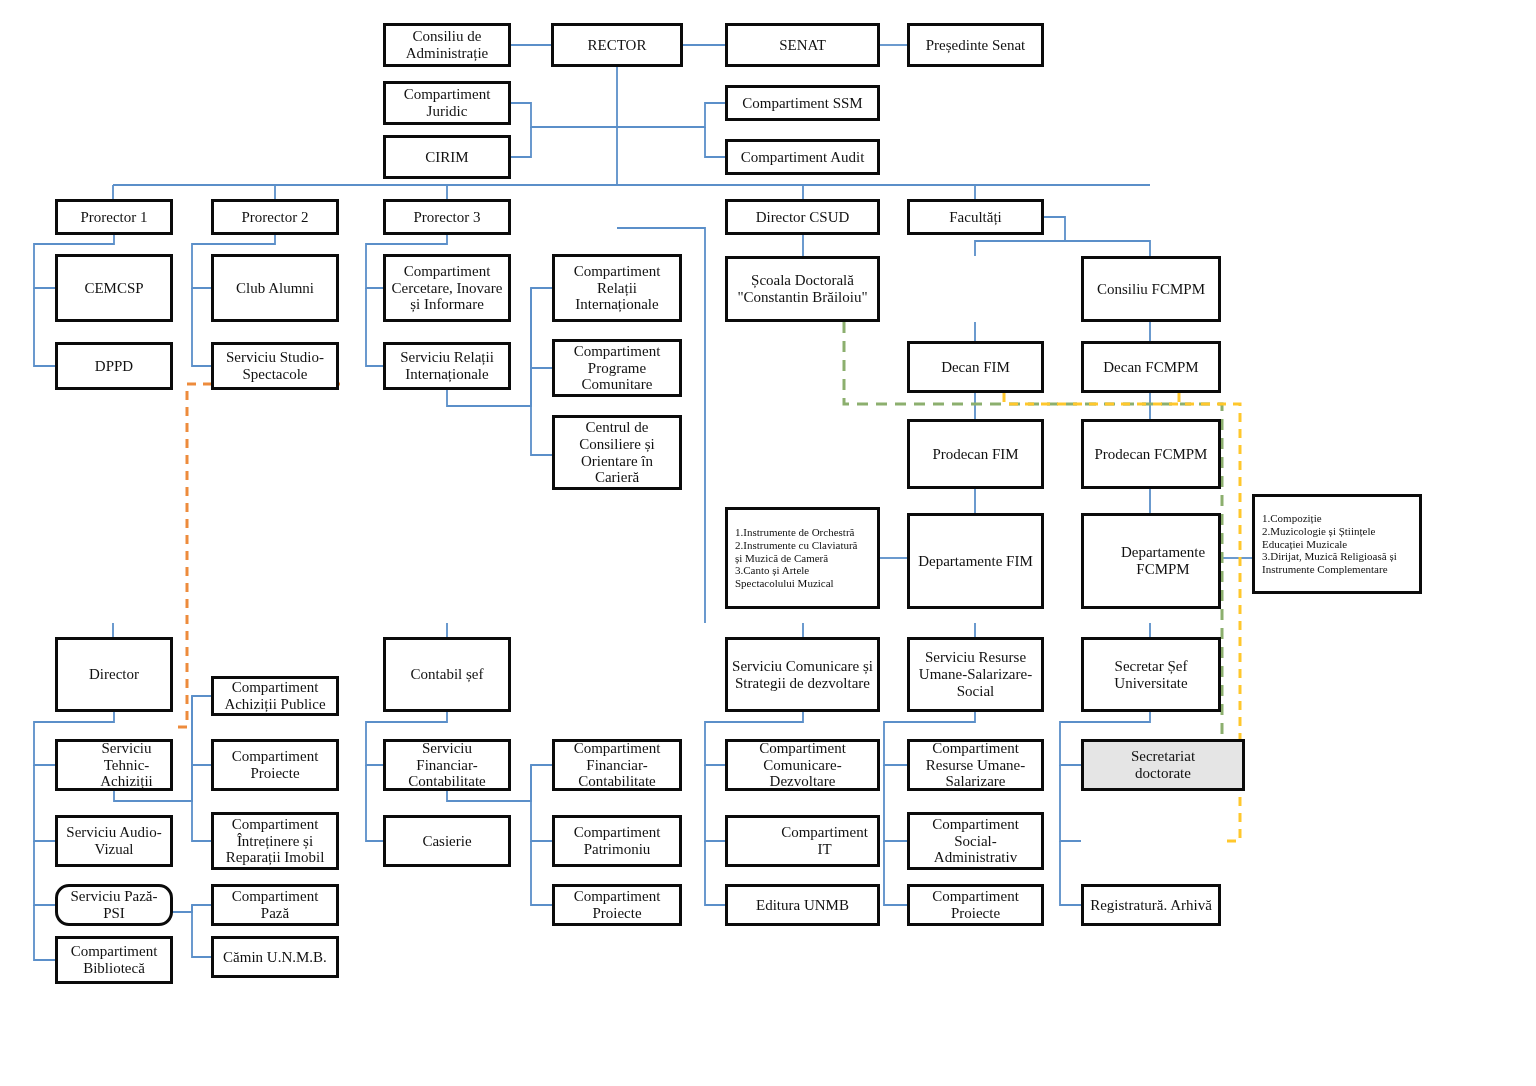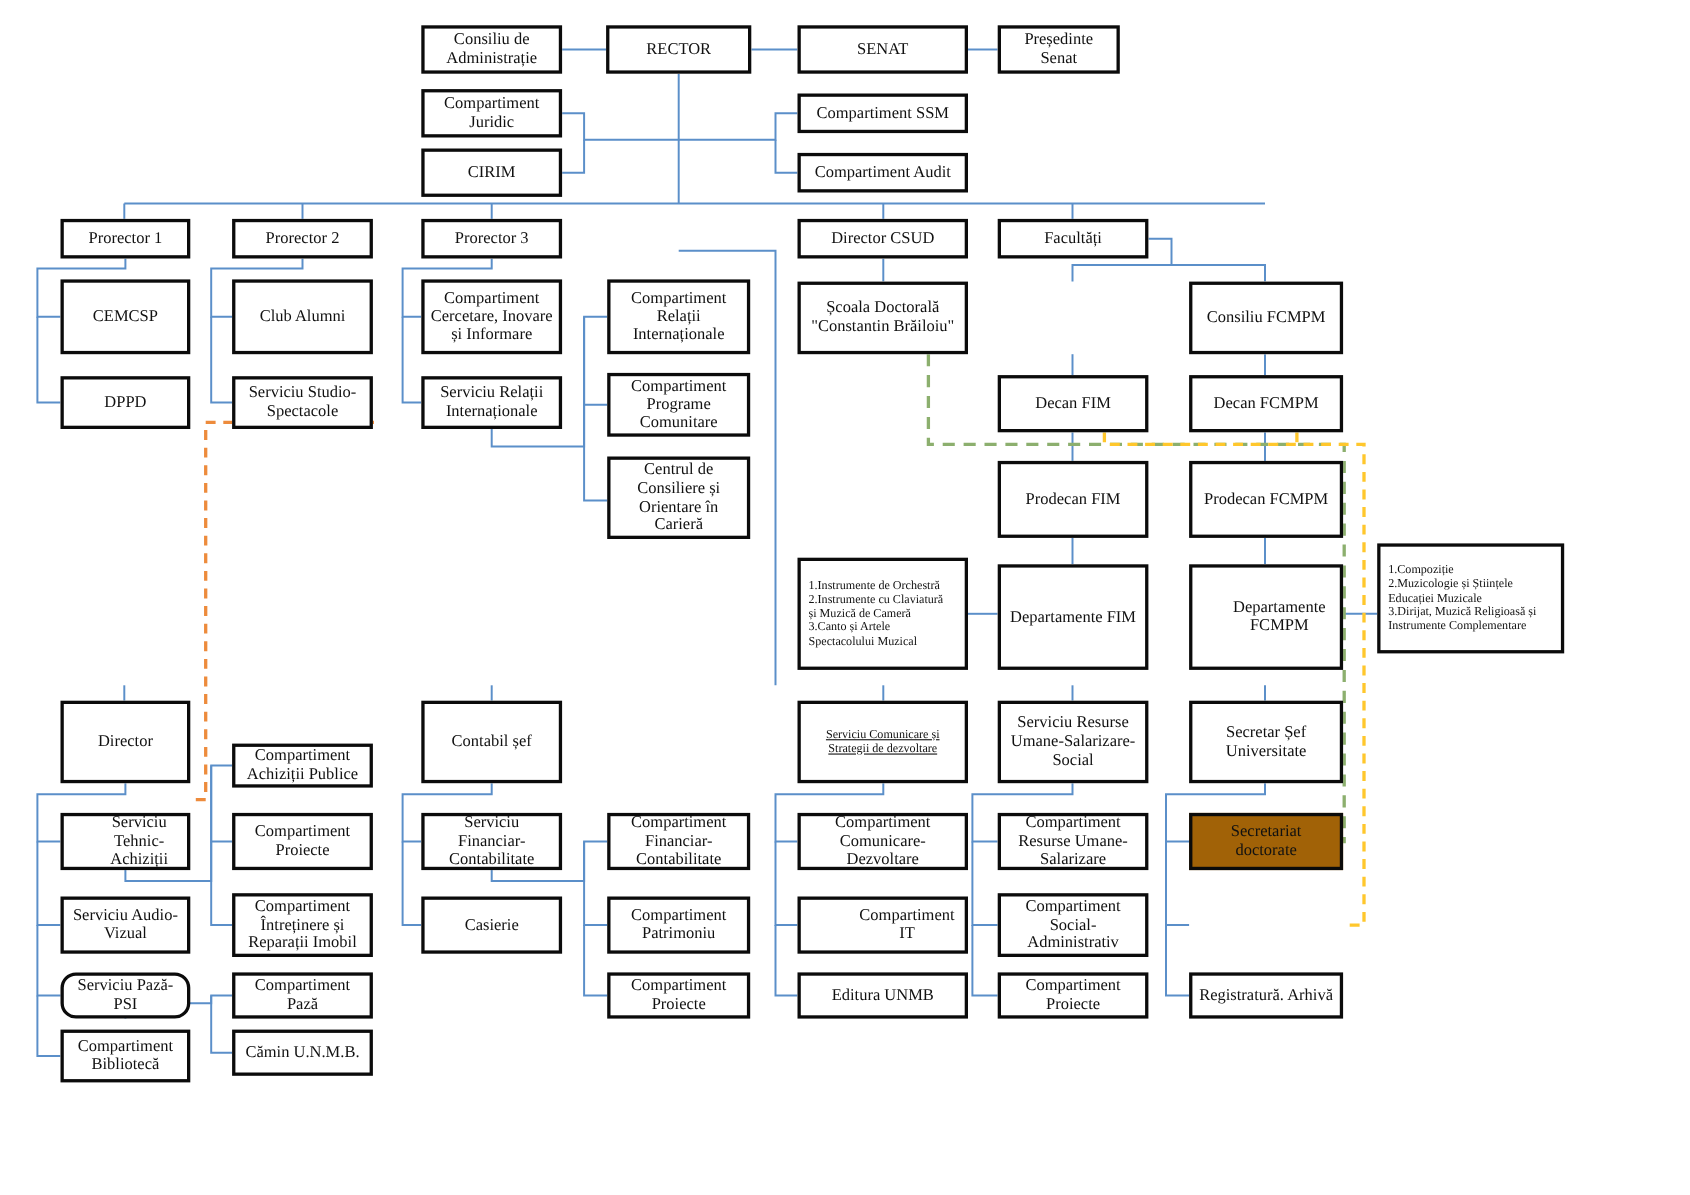--- a/index.html
+++ b/index.html
@@ -108,21 +108,21 @@
 <div class="node" style="left: 383px; top: 23px; width: 128px; height: 44px; border-color: rgb(11, 11, 11); background: rgb(255, 255, 255);">
       <span class="lbl" style="font-size: 15px;">Consiliu de
 Administrație</span>
     </div>
     <div class="node" style="left: 551px; top: 23px; width: 132px; height: 44px; border-color: rgb(11, 11, 11); background: rgb(255, 255, 255);">
       <span class="lbl" style="font-size: 15px;">RECTOR</span>
     </div>
     <div class="node" style="left: 725px; top: 23px; width: 155px; height: 44px; border-color: rgb(11, 11, 11); background: rgb(255, 255, 255);">
       <span class="lbl" style="font-size: 15px;">SENAT</span>
     </div>
-    <div class="node" style="left: 907px; top: 23px; width: 111px; height: 44px; border-color: rgb(11, 11, 11); background: rgb(255, 255, 255);">
+    <div class="node" style="left: 907px; top: 23px; width: 137px; height: 44px; border-color: rgb(11, 11, 11); background: rgb(255, 255, 255);">
       <span class="lbl" style="font-size: 15px;">Președinte Senat</span>
     </div>
     <div class="node" style="left: 383px; top: 81px; width: 128px; height: 44px; border-color: rgb(11, 11, 11); background: rgb(255, 255, 255);">
       <span class="lbl" style="font-size: 15px;">Compartiment
 Juridic</span>
     </div>
     <div class="node" style="left: 383px; top: 135px; width: 128px; height: 44px; border-color: rgb(11, 11, 11); background: rgb(255, 255, 255);">
       <span class="lbl" style="font-size: 15px;">CIRIM</span>
     </div>
     <div class="node" style="left: 725px; top: 85px; width: 155px; height: 36px; border-color: rgb(11, 11, 11); background: rgb(255, 255, 255);">
@@ -280,21 +280,21 @@
     </div>
     <div class="node" style="left: 552px; top: 815px; width: 130px; height: 52px; border-color: rgb(11, 11, 11); background: rgb(255, 255, 255);">
       <span class="lbl" style="font-size: 15px;">Compartiment
 Patrimoniu</span>
     </div>
     <div class="node" style="left: 552px; top: 884px; width: 130px; height: 42px; border-color: rgb(11, 11, 11); background: rgb(255, 255, 255);">
       <span class="lbl" style="font-size: 15px;">Compartiment
 Proiecte</span>
     </div>
     <div class="node" style="left: 725px; top: 637px; width: 155px; height: 75px; border-color: rgb(11, 11, 11); background: rgb(255, 255, 255);">
-      <span class="lbl" style="font-size: 11px; text-decoration: underline;">Serviciu Comunicare și
+      <span class="lbl" style="font-size: 15px;">Serviciu Comunicare și
 Strategii de dezvoltare</span>
     </div>
     <div class="node" style="left: 725px; top: 739px; width: 155px; height: 52px; border-color: rgb(11, 11, 11); background: rgb(255, 255, 255);">
       <span class="lbl" style="font-size: 15px;">Compartiment
 Comunicare-
 Dezvoltare</span>
     </div>
     <div class="node" style="left: 725px; top: 815px; width: 155px; height: 52px; border-color: rgb(11, 11, 11); background: rgb(255, 255, 255); padding-left: 48px;">
       <span class="lbl" style="font-size: 15px;">Compartiment IT</span>
     </div>
@@ -317,20 +317,20 @@
 Administrativ</span>
     </div>
     <div class="node" style="left: 907px; top: 884px; width: 137px; height: 42px; border-color: rgb(11, 11, 11); background: rgb(255, 255, 255);">
       <span class="lbl" style="font-size: 15px;">Compartiment
 Proiecte</span>
     </div>
     <div class="node" style="left: 1081px; top: 637px; width: 140px; height: 75px; border-color: rgb(11, 11, 11); background: rgb(255, 255, 255);">
       <span class="lbl" style="font-size: 15px;">Secretar Șef
 Universitate</span>
     </div>
-    <div class="node" style="left: 1081px; top: 739px; width: 140px; height: 52px; border-color: rgb(11, 11, 11); background: #a16207;">
+    <div class="node" style="left: 1081px; top: 739px; width: 164px; height: 52px; border-color: rgb(11, 11, 11); background: #e5e5e5;">
       <span class="lbl" style="font-size: 15px;">Secretariat
 doctorate</span>
     </div>
     <div class="node" style="left: 1081px; top: 884px; width: 140px; height: 42px; border-color: rgb(11, 11, 11); background: rgb(255, 255, 255);">
       <span class="lbl" style="font-size: 15px;">Registratură. Arhivă</span>
     </div>
   </div>
 
 </body></html>

